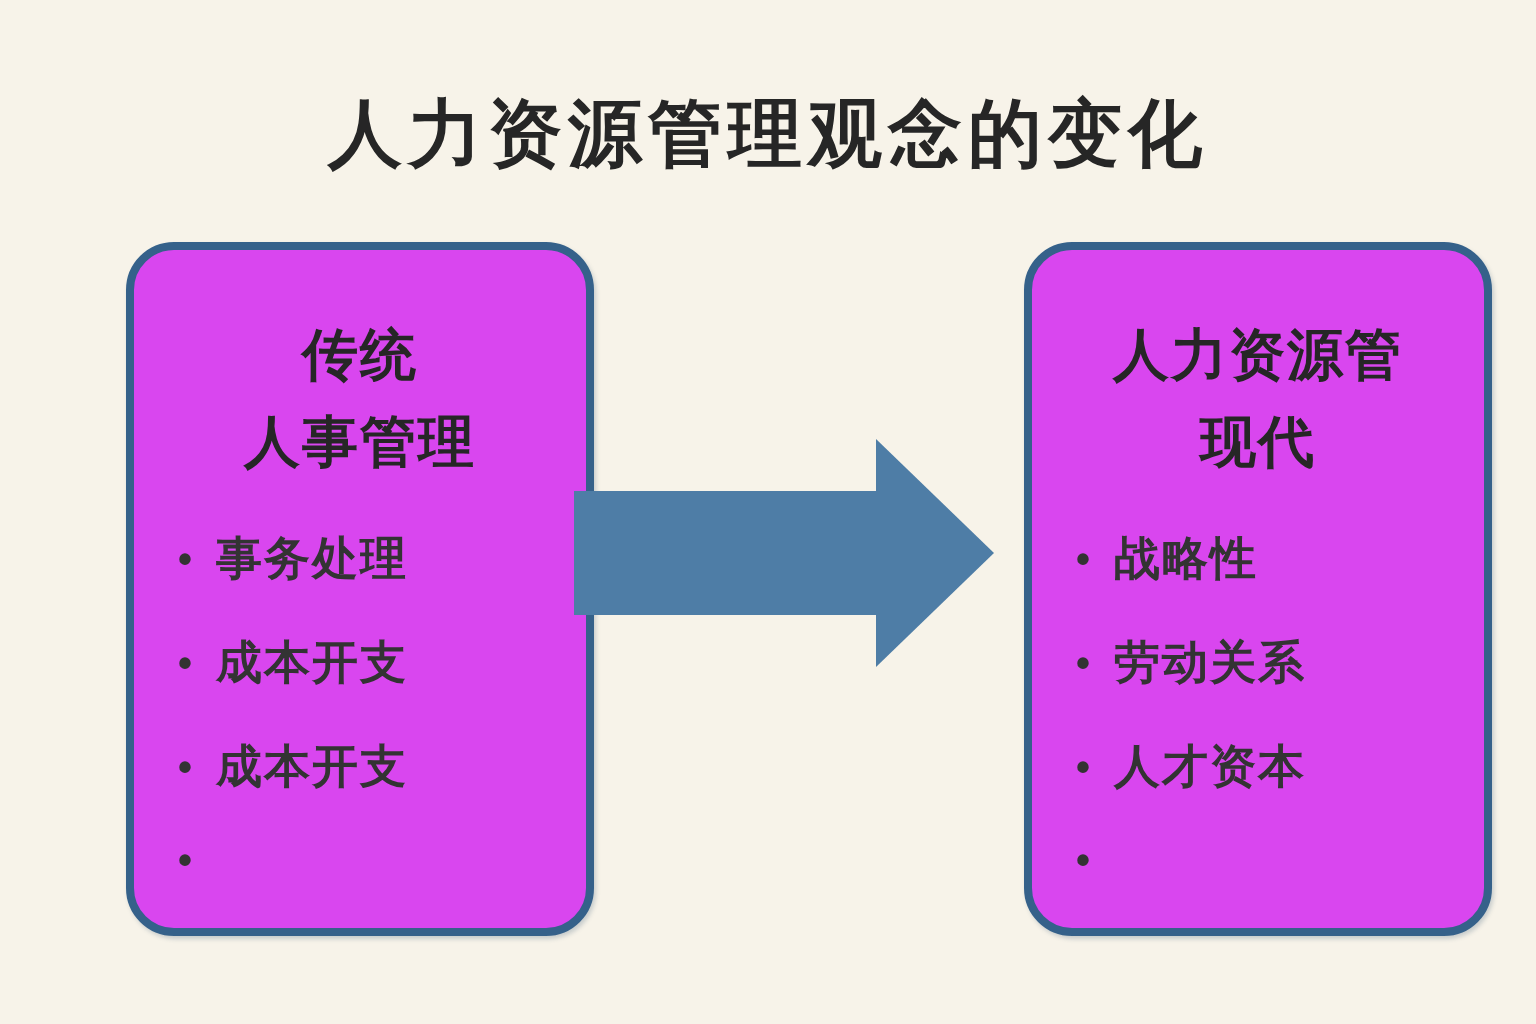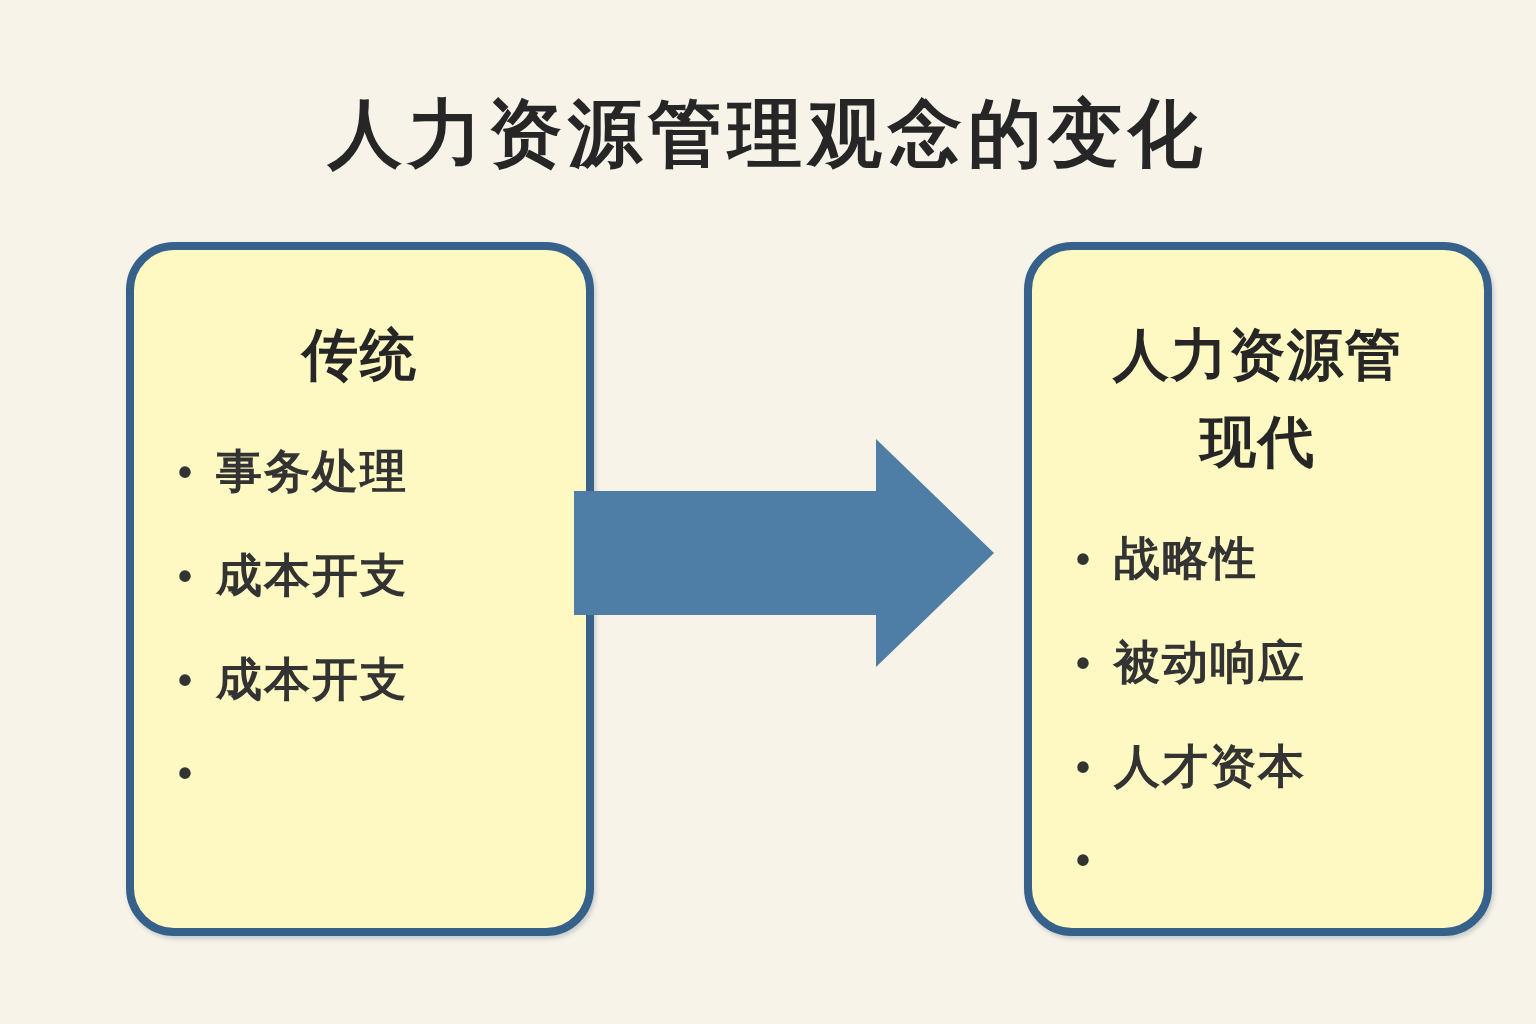--- a/index.html
+++ b/index.html
@@ -27,21 +27,21 @@
     font-size: 74px;
     font-weight: 800;
     letter-spacing: 6px;
     color: #262626;
   }
   .box {
     position: absolute;
     top: 215px;
     width: 468px;
     height: 694px;
-    background: #fef9c3;
+    background: #d946ef;
     border: 8px solid #35618a;
     border-radius: 48px;
     box-sizing: border-box;
     box-shadow: 2px 3px 4px rgba(60, 90, 120, 0.25);
   }
   .box-left  { left: 126px; }
   .box-right { left: 1024px; }
   .box-heading {
     margin-top: 62px;
     text-align: center;
@@ -101,20 +101,21 @@
 </head>
 <body>
 
 <div class="canvas">
 
   <div class="title">人力资源管理观念的变化</div>
 
   <div class="box box-left">
     <div class="box-heading">
       <div>传统</div>
+      <div>人事管理</div>
     </div>
     <ul class="box-list">
       <li>
         <span class="bullet">•</span>
         <span>事务处理</span>
       </li>
       <li>
         <span class="bullet">•</span>
         <span>成本开支</span>
       </li>
@@ -138,21 +139,21 @@
       <div>人力资源管</div>
       <div>现代</div>
     </div>
     <ul class="box-list">
       <li>
         <span class="bullet">•</span>
         <span>战略性</span>
       </li>
       <li>
         <span class="bullet">•</span>
-        <span>被动响应</span>
+        <span>劳动关系</span>
       </li>
       <li>
         <span class="bullet">•</span>
         <span>人才资本</span>
       </li>
       <li>
         <span class="bullet">•</span>
       </li>
     </ul>
   </div>

